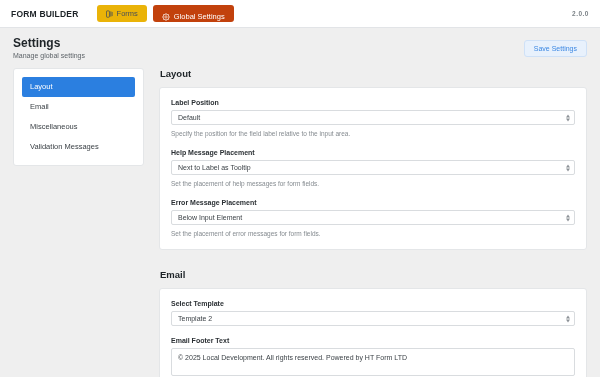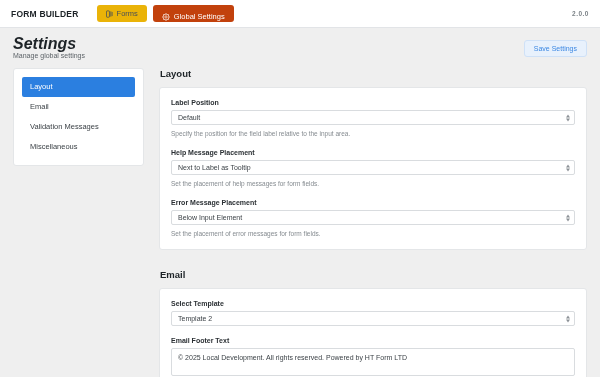--- a/index.html
+++ b/index.html
@@ -61,26 +61,25 @@
     font-weight: bold;
   }
 
   
   .page-head {
     display: flex;
     align-items: flex-start;
     padding: 9px 13px 0 13px;
   }
   .page-title {
-    font-size: 16px;
+    font-size: 12px;
     font-weight: bold;
     color: #1d2327;
     line-height: 13px;
     margin: 0;
-    font-style: italic;
   }
   .page-sub {
     font-size: 7px;
     color: #5d6368;
     margin-top: 2px;
   }
   .save-btn {
     margin-left: auto;
     margin-top: 3px;
     background: #e8f1fc;
@@ -244,22 +243,22 @@
     <div class="page-sub">Manage global settings</div>
   </div>
   <button class="save-btn">Save Settings</button>
 </div>
 
 <div class="layout">
 
   <nav class="sidenav">
     <div class="nav-item active">Layout</div>
     <div class="nav-item">Email</div>
+    <div class="nav-item">Miscellaneous</div>
     <div class="nav-item">Validation Messages</div>
-    <div class="nav-item">Miscellaneous</div>
   </nav>
 
   <div class="content">
 
     <div class="section">
       <h2 class="section-title">Layout</h2>
       <div class="card">
 
         <div class="field">
           <label class="field-label">Label Position</label>

